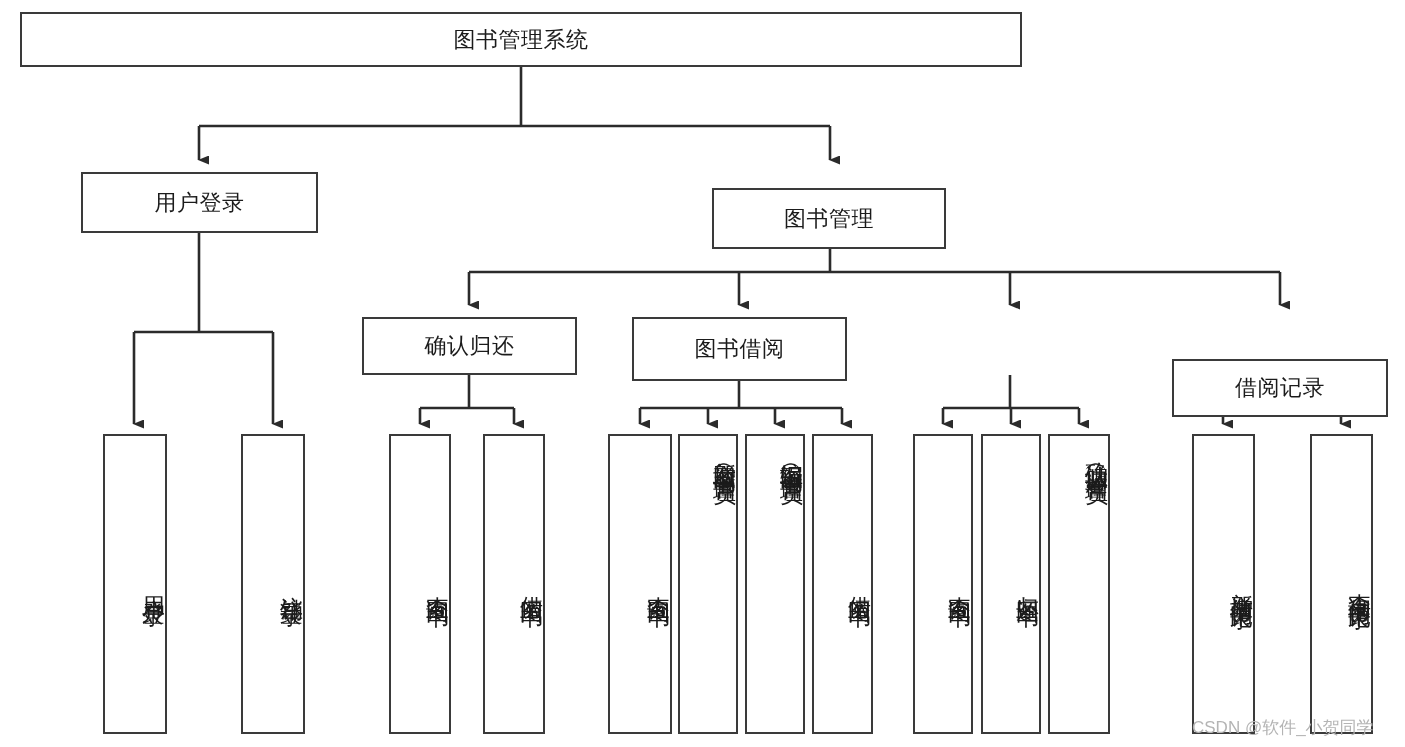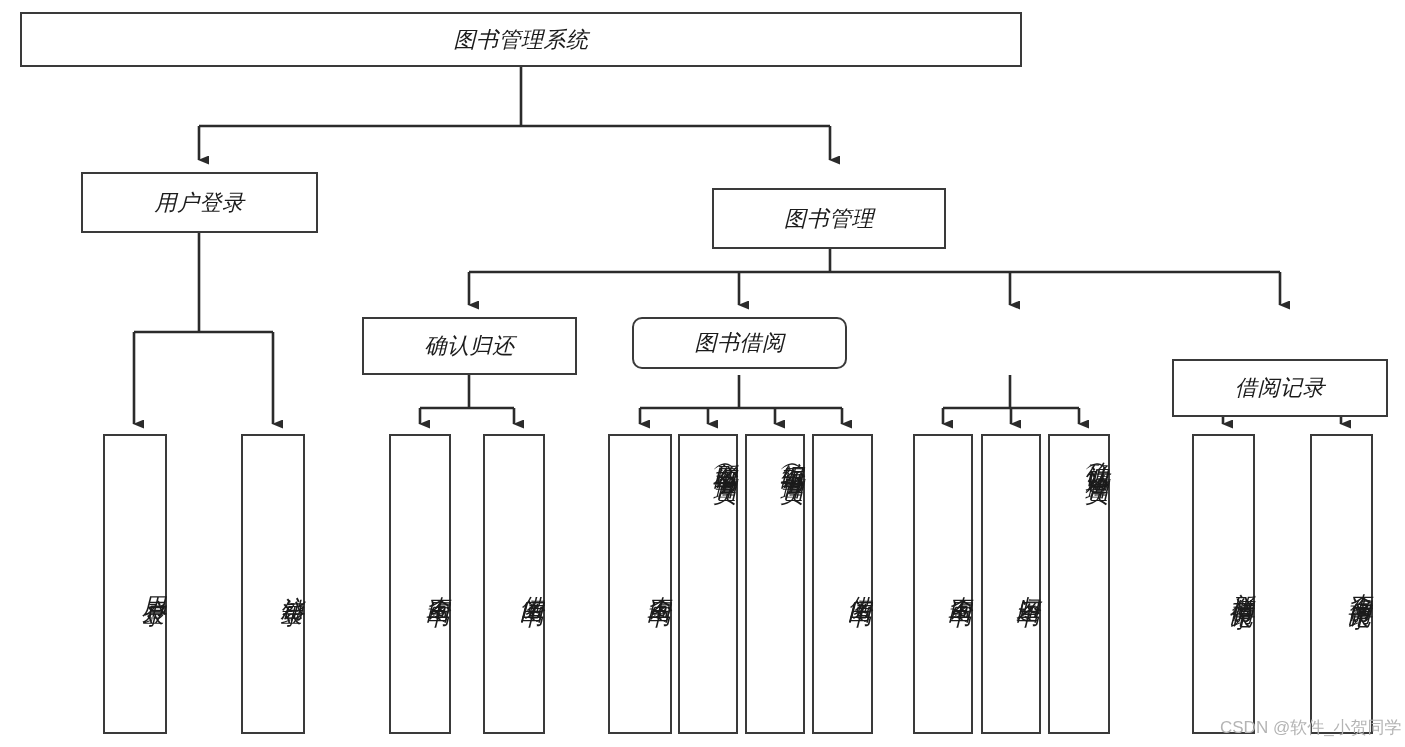--- a/index.html
+++ b/index.html
@@ -33,21 +33,20 @@
     align-items: center;
     justify-content: center;
     color: #1b1b1b;
     z-index: 2;
   }
   .node .label {
     display: block;
     text-align: left;
     line-height: 1.06;
     letter-spacing: 0.5px;
-    font-style: italic;
   }
   
   .node.h {
     font-size: 22px;
   }
   .node.h .label {
     white-space: nowrap;
   }
   
   .node.v {
@@ -69,21 +68,20 @@
   }
   .watermark {
     position: absolute;
     left: 1192px;
     top: 716px;
     font-size: 17px;
     color: #b4b4b4;
     white-space: nowrap;
     z-index: 3;
     font-family: "Liberation Sans", "DejaVu Sans", sans-serif;
-    padding-left: 28px;
   }
 </style>
 </head>
 <body>
 
 <div id="canvas">
 
   <svg id="edges" viewBox="0 0 1405 747" xmlns="http://www.w3.org/2000/svg">
     <defs>
       <marker id="arrow" markerWidth="9" markerHeight="11" refX="4.5" refY="10" orient="auto" markerUnits="userSpaceOnUse">
@@ -141,21 +139,21 @@
   <div class="node h" style="left:81px; top:172px; width:237px; height:61px;">
     <span class="label">用户登录</span>
   </div>
   <div class="node h" style="left:712px; top:172px; width:234px; height:61px;margin-top:16px;">
     <span class="label">图书管理</span>
   </div>
 
   <div class="node h" style="left:362px; top:317px; width:215px; height:58px;">
     <span class="label">确认归还</span>
   </div>
-  <div class="node h" style="left:632px; top:317px; width:215px; height:52px;border-radius:10px;">
+  <div class="node h" style="left:632px; top:317px; width:215px; height:64px;">
     <span class="label">图书借阅</span>
   </div>
   <div class="node h" style="left:1172px; top:317px; width:216px; height:58px;margin-top:42px;">
     <span class="label">借阅记录</span>
   </div>
 
   <div class="node v mid" style="left:103px; top:434px; width:64px; height:300px;">
     <span class="label">用户登录</span>
   </div>
   <div class="node v mid" style="left:241px; top:434px; width:64px; height:300px;">

